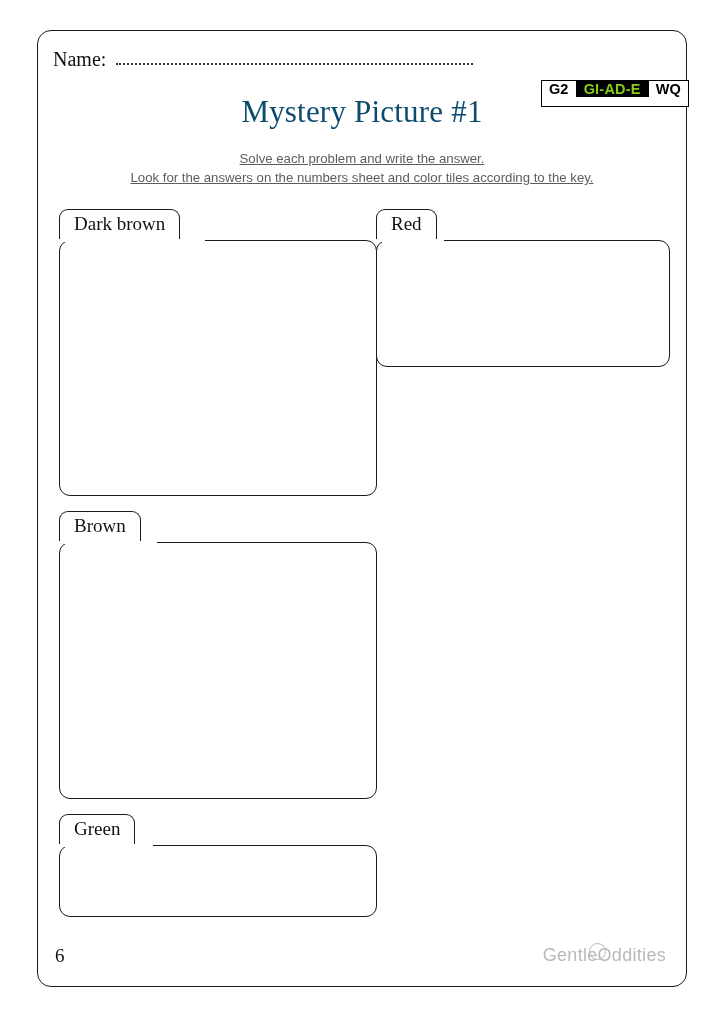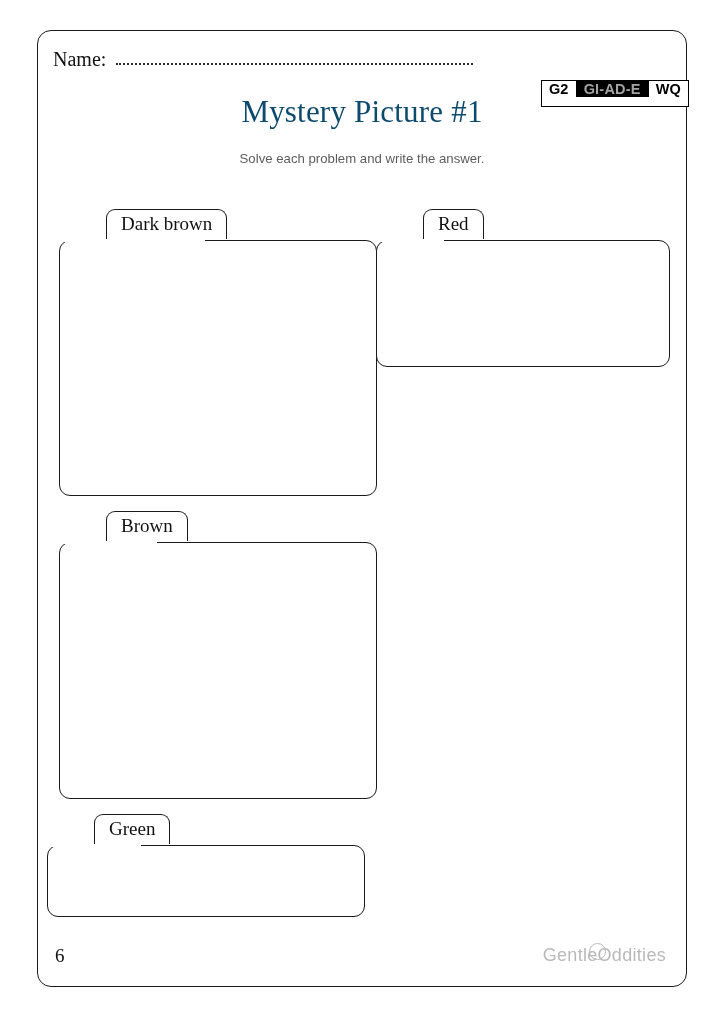--- a/index.html
+++ b/index.html
@@ -47,21 +47,21 @@
     justify-content: center;
     font-size: 14.5px;
     font-weight: bold;
     letter-spacing: 0.2px;
     padding: 0 7px;
     color: #000;
     background: #fff;
   }
   #code-badge .seg.dark {
     background: #000;
-    color: #a3a3a3;
+    color: #84cc16;
     padding: 0 8px;
   }
 
   
   #name-row {
     position: absolute;
     left: 15px;
     top: 17px;
     display: flex;
     align-items: center;
@@ -105,42 +105,41 @@
   #instructions {
     position: absolute;
     left: 0;
     right: 0;
     top: 118px;
     text-align: center;
     font-size: 13.2px;
     line-height: 19px;
     color: #5d5d5d;
   }
-  #instructions div { white-space: nowrap; }
+  #instructions div { white-space: nowrap; text-decoration: underline; }
 
   
   .group {
     position: absolute;
   }
   .group .tab {
     position: absolute;
     left: 0;
     top: 0;
     border: 1.6px solid #1a1a1a;
     border-bottom: none;
     border-radius: 9px 9px 0 0;
     background: #fff;
     padding: 3px 14px 4px 14px;
     font-family: "Liberation Serif", serif;
     font-size: 19px;
     color: #111;
     line-height: 1.15;
     z-index: 3;
     white-space: nowrap;
-    margin-left: 47px;
   }
   .group .body {
     position: absolute;
     left: 0;
     border: 1.6px solid #1a1a1a;
     border-radius: 11px;
     background: #fff;
     box-sizing: border-box;
     z-index: 1;
   }
@@ -228,20 +227,21 @@
 
   <div id="name-row">
     <span id="name-label">Name:</span>
     <span id="name-dots"></span>
   </div>
 
   <div id="title">Mystery Picture #1</div>
 
   <div id="instructions">
     <div>Solve each problem and write the answer.</div>
+    <div>Look for the answers on the numbers sheet and color tiles according to the key.</div>
   </div>
 
   <div class="group" style="left:21px; top:178px; width:318px; height:287px;">
     <div class="tab">Dark brown</div>
     <div class="body" style="top:31px; width:318px; height:256px;"></div>
     <div class="tab-mask" style="left:2px; top:30px; width:144px;"></div>
     <div class="problems" style="top:45px;">
       <div class="problem">
         <span class="expr">30 + 30 =</span>
         <span class="blank"></span>
@@ -330,21 +330,21 @@
         <span class="expr">60 + 29 =</span>
         <span class="blank"></span>
       </div>
       <div class="problem">
         <span class="expr">10 + 66 =</span>
         <span class="blank"></span>
       </div>
     </div>
   </div>
 
-  <div class="group" style="left:9px; top:783px; width:318px; height:103px;text-align:center;">
+  <div class="group" style="left:21px; top:783px; width:318px; height:103px;text-align:center;">
     <div class="tab">Green</div>
     <div class="body" style="top:31px; width:318px; height:72px;"></div>
     <div class="tab-mask" style="left:2px; top:30px; width:92px;"></div>
     <div class="problems" style="top:50px;">
       <div class="problem">
         <span class="expr">55 + 20 =</span>
         <span class="blank"></span>
       </div>
     </div>
   </div>

